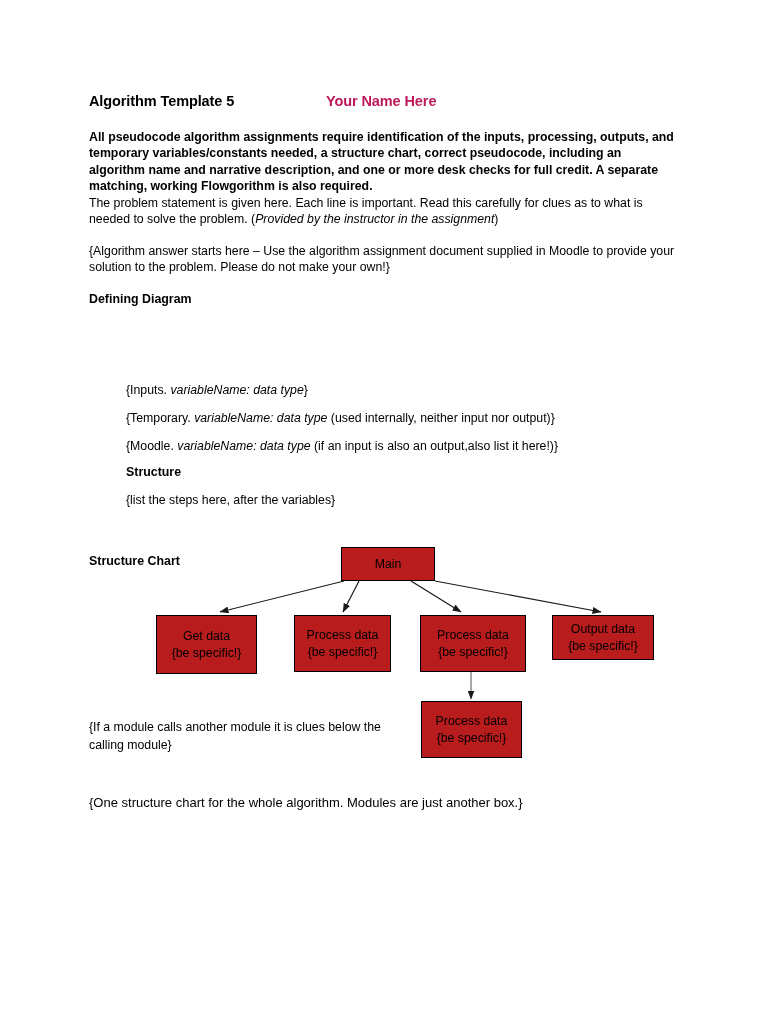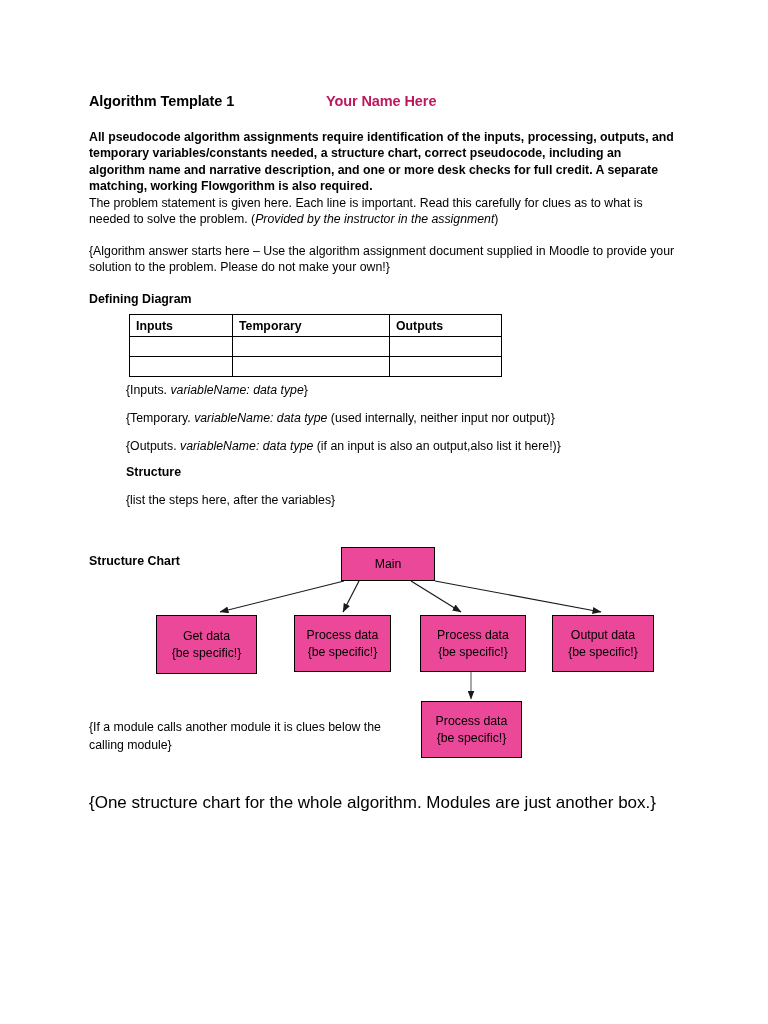--- a/index.html
+++ b/index.html
@@ -83,21 +83,21 @@
     left: 89px;
     top: 718px;
     width: 330px;
     font-size: 12.3px;
     line-height: 18px;
   }
   #whole-chart-note {
     left: 89px;
     top: 795px;
     width: 600px;
-    font-size: 17px;
+    font-size: 13px;
     line-height: 16.4px;
     white-space: nowrap;
   }
 
   
   #defining-diagram-table {
     left: 129px;
     top: 314px;
     border-collapse: collapse;
     table-layout: fixed;
@@ -120,78 +120,59 @@
   
   #structure-chart {
     left: 0;
     top: 0;
     width: 768px;
     height: 1024px;
     pointer-events: none;
   }
   .node-box {
     border: 1.4px solid #000000;
-    background: #ec4899;
+    background: #b91c1c;
     display: flex;
     flex-direction: column;
     align-items: center;
     justify-content: center;
     font-size: 12.3px;
     line-height: 16.6px;
     box-sizing: border-box;
     text-align: center;
   }
   #node-main   { left: 341px; top: 547px; width: 94px;  height: 34px; }
   #node-get-data       { left: 156px; top: 615px; width: 101px; height: 59px; }
   #node-process-1      { left: 294px; top: 615px; width: 97px;  height: 57px; }
   #node-process-2      { left: 420px; top: 615px; width: 106px; height: 57px; }
-  #node-output-data    { left: 552px; top: 615px; width: 102px; height: 57px; }
+  #node-output-data    { left: 552px; top: 615px; width: 102px; height: 45px; }
   #node-process-3      { left: 421px; top: 701px; width: 101px; height: 57px; }
 </style>
 </head>
 <body>
 
 <div class="page">
 
-  <div class="abs" id="doc-title">Algorithm Template 1</div>
+  <div class="abs" id="doc-title">Algorithm Template 5</div>
   <div class="abs" id="author-name">Your Name Here</div>
 
   <div class="abs para bold" id="intro-paragraph">All pseudocode algorithm assignments require identification of the inputs, processing, outputs, and temporary variables/constants needed, a structure chart, correct pseudocode, including an algorithm name and narrative description, and one or more desk checks for full credit.  A separate matching, working Flowgorithm is also required.</div>
 
   <div class="abs para" id="problem-statement-paragraph"><span>The problem statement is given here. Each line is important. Read this carefully for clues as to what is needed to solve the problem. (</span><i>Provided by the instructor in the assignment</i><span>)</span></div>
 
   <div class="abs para" id="algorithm-answer-paragraph">{Algorithm answer starts here – Use the algorithm assignment document supplied in Moodle to provide your solution to the problem. Please do not make your own!}</div>
 
   <div class="abs section-heading" id="defining-diagram-heading">Defining Diagram</div>
 
-  <table class="abs" id="defining-diagram-table">
-    <tbody>
-      <tr>
-        <td class="hdr col-inputs">Inputs</td>
-        <td class="hdr col-temporary">Temporary</td>
-        <td class="hdr col-outputs">Outputs</td>
-      </tr>
-      <tr>
-        <td class="col-inputs"></td>
-        <td class="col-temporary"></td>
-        <td class="col-outputs"></td>
-      </tr>
-      <tr>
-        <td class="col-inputs"></td>
-        <td class="col-temporary"></td>
-        <td class="col-outputs"></td>
-      </tr>
-    </tbody>
-  </table>
 
   <div class="abs var-note" id="inputs-note"><span>{Inputs. </span><i>variableName: data type</i><span>}</span></div>
 
   <div class="abs var-note" id="temporary-note"><span>{Temporary. </span><i>variableName: data type</i><span> (used internally, neither input nor output)}</span></div>
 
-  <div class="abs var-note" id="outputs-note"><span>{Outputs. </span><i>variableName: data type</i><span> (if an input is also an output,also list it here!)}</span></div>
+  <div class="abs var-note" id="outputs-note"><span>{Moodle. </span><i>variableName: data type</i><span> (if an input is also an output,also list it here!)}</span></div>
 
   <div class="abs section-heading" id="processing-heading">Structure</div>
   <div class="abs para indent" id="processing-note">{list the steps here, after the variables}</div>
 
   <div class="abs section-heading" id="structure-chart-heading">Structure Chart</div>
 
   <svg class="abs" id="structure-chart" viewBox="0 0 768 1024" xmlns="http://www.w3.org/2000/svg">
     <defs>
       <marker id="arrowhead" markerWidth="9" markerHeight="7" refX="8.5" refY="3.5" orient="auto" markerUnits="userSpaceOnUse">
         <polygon points="0 0, 9 3.5, 0 7" fill="#1a1a1a"></polygon>

